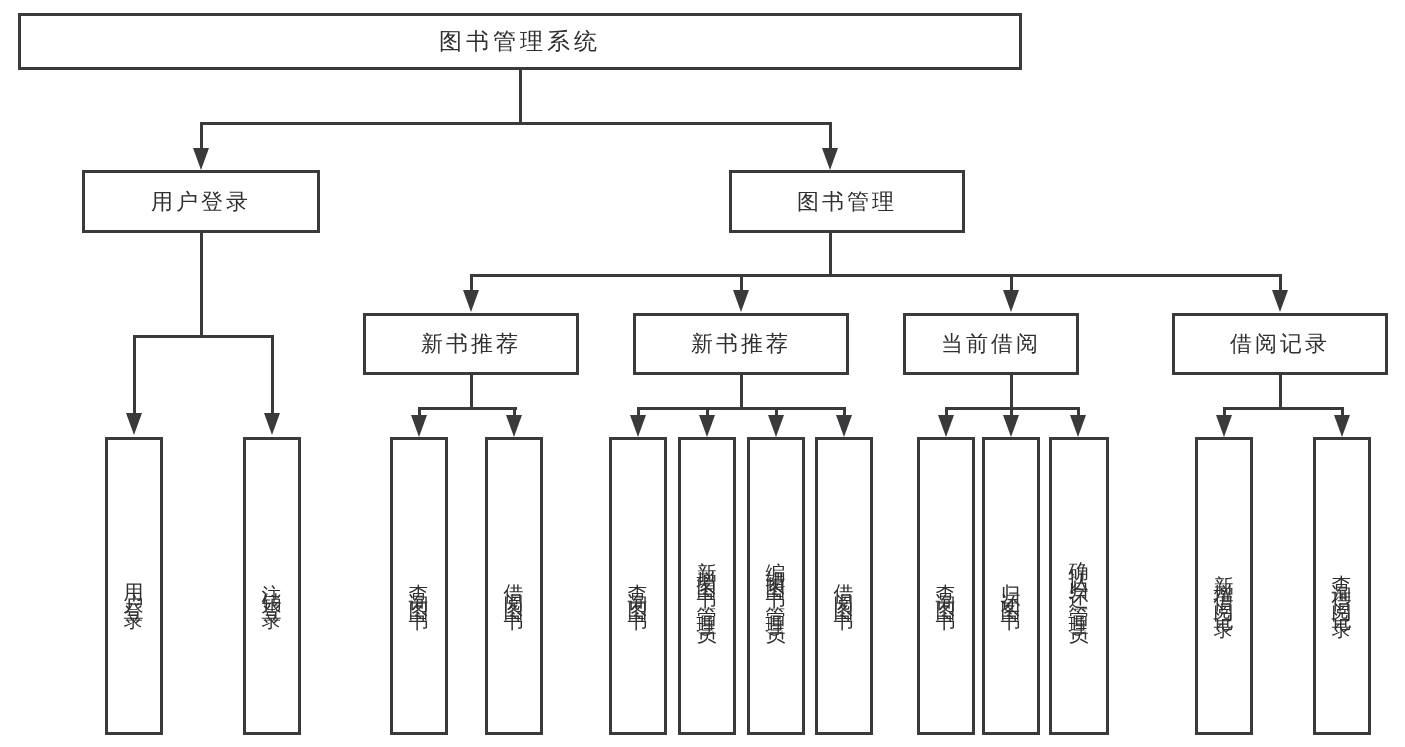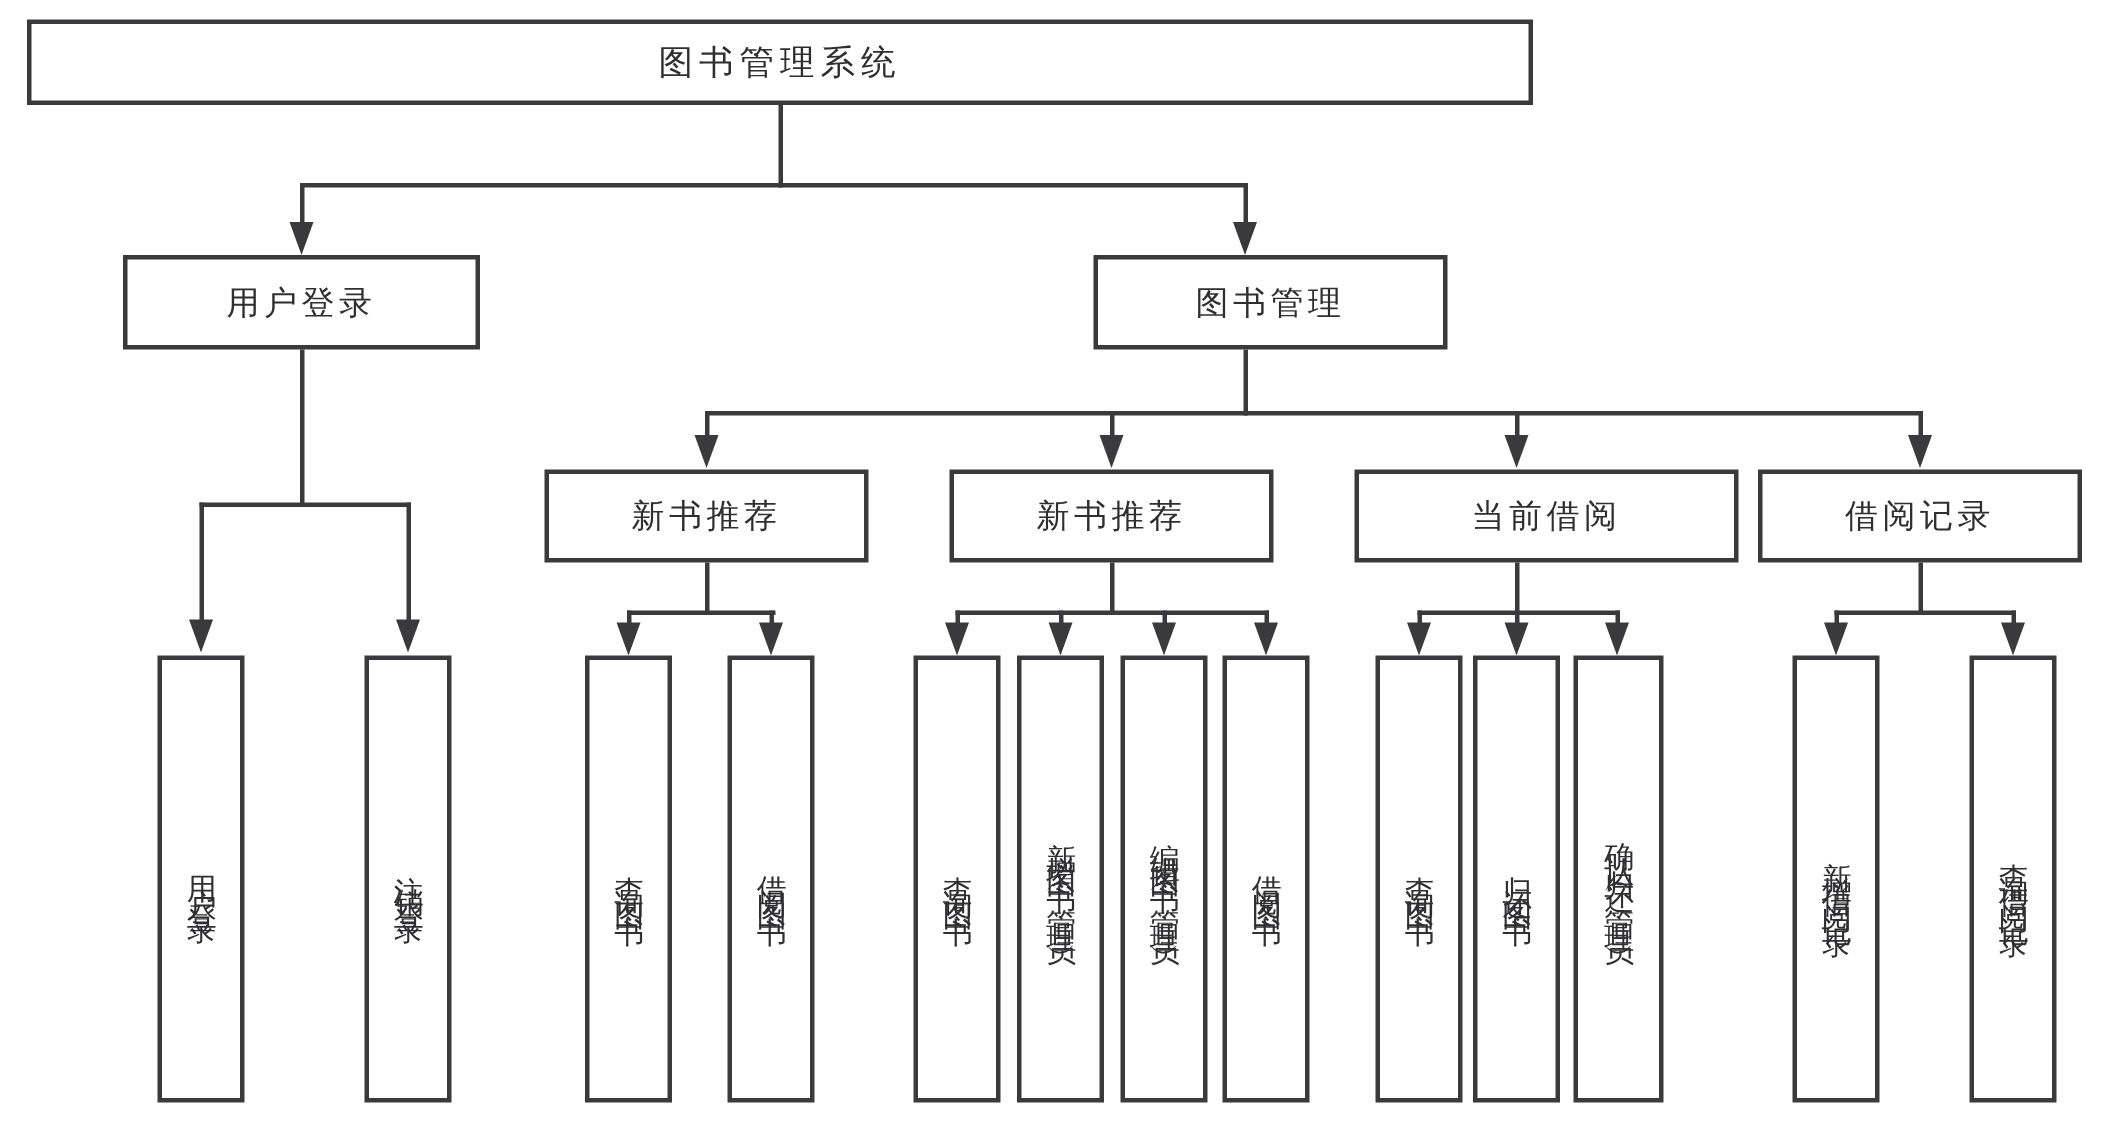--- a/index.html
+++ b/index.html
@@ -96,21 +96,21 @@
   <div class="arrow" style="left:733px; top:274px; height:38px;"></div>
   <div class="arrow" style="left:1003px; top:274px; height:38px;"></div>
   <div class="arrow" style="left:1272px; top:274px; height:38px;"></div>
 
   <div class="node branch" style="left:363px; top:313px; width:216px; height:62px;font-family:Liberation Mono, monospace;">
     <span>新书推荐</span>
   </div>
   <div class="node branch" style="left:633px; top:313px; width:216px; height:62px;">
     <span>新书推荐</span>
   </div>
-  <div class="node branch" style="left:903px; top:313px; width:256px; height:62px;">
+  <div class="node branch" style="left:903px; top:313px; width:176px; height:62px;">
     <span>当前借阅</span>
   </div>
   <div class="node branch" style="left:1172px; top:313px; width:216px; height:62px;">
     <span>借阅记录</span>
   </div>
 
   <div class="line v" style="left:469.5px; top:375px; height:35px;"></div>
   <div class="line h" style="left:417.5px; top:407px; width:99px;"></div>
   <div class="arrow" style="left:411px; top:407px; height:30px;"></div>
   <div class="arrow" style="left:506px; top:407px; height:30px;"></div>

